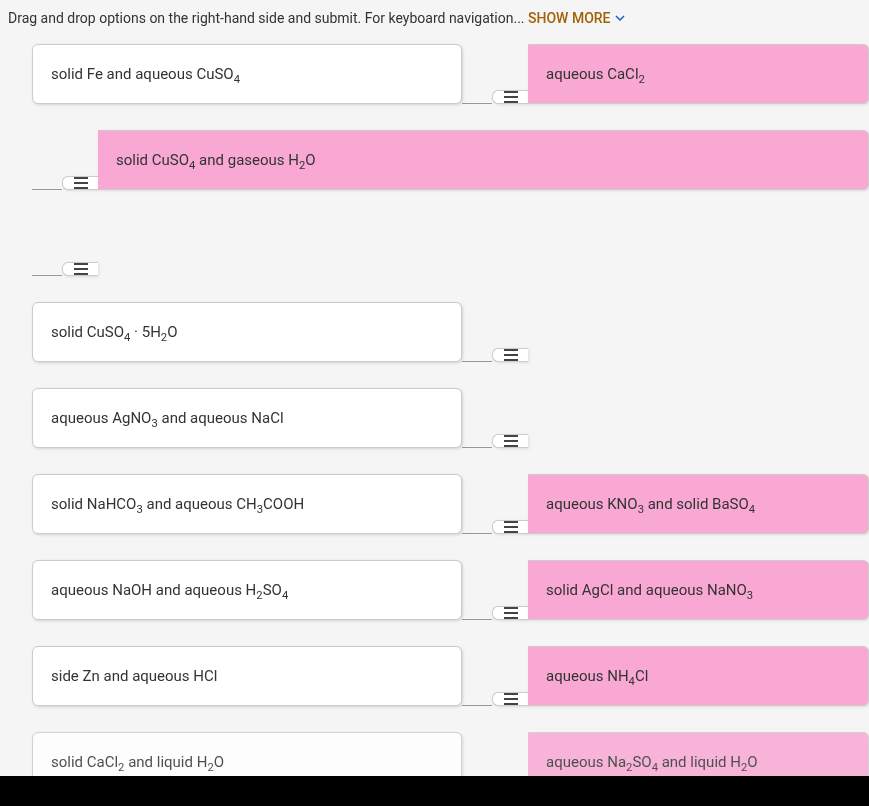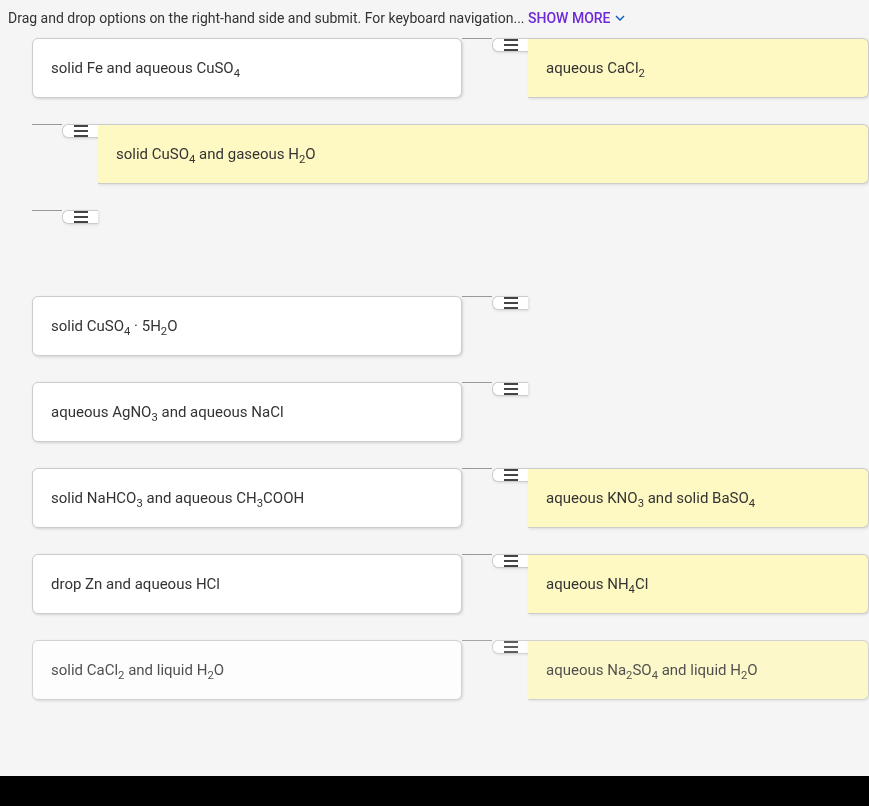--- a/index.html
+++ b/index.html
@@ -15,41 +15,41 @@
       height: 806px;
       overflow: hidden;
       position: relative;
     }
     .instructions {
       padding: 10px 8px 12px 8px;
       font-size: 14px;
       color: #333;
     }
     .show-more {
-      color: #6d28d9;
+      color: #a16207;
       font-weight: 500;
       cursor: pointer;
       display: inline-flex;
       align-items: center;
       gap: 4px;
     }
     .chevron-down {
       display: inline-block;
       width: 10px;
       height: 6px;
     }
     .chevron-down svg {
       display: block;
     }
     .matching-container {
       padding: 0 0 0 32px;
     }
     .match-row {
       display: flex;
-      align-items: flex-start;
+      align-items: flex-end;
       margin-bottom: 20px;
       min-height: 66px;
     }
     .left-card {
       width: 430px;
       background: #fff;
       border: 1px solid #ccc;
       border-radius: 6px;
       display: flex;
       align-items: center;
@@ -88,21 +88,21 @@
       gap: 3px;
     }
     .hamburger span {
       display: block;
       width: 14px;
       height: 2px;
       background: #444;
     }
     .right-card {
       flex: 1;
-      background: #fef9c3;
+      background: #f9a8d4;
       border: 1px solid #ccc;
       border-left: none;
       border-radius: 0 6px 6px 0;
       display: flex;
       align-items: center;
       padding: 20px 18px;
       font-size: 15px;
       color: #333;
       box-shadow: 1px 1px 3px rgba(0,0,0,0.1);
     }
@@ -227,21 +227,39 @@
           <span></span>
           <span></span>
         </div>
       </div>
       <div class="right-card">
         <span>aqueous KNO<span class="sub">3</span> and solid BaSO<span class="sub">4</span></span>
       </div>
     </div>
     <div class="match-row">
       <div class="left-card">
-        <span>drop Zn and aqueous HCl</span>
+        <span>aqueous NaOH and aqueous H<span class="sub">2</span>SO<span class="sub">4</span></span>
+      </div>
+      <div class="connector">
+        <div class="connector-line"></div>
+      </div>
+      <div class="drag-handle">
+        <div class="hamburger">
+          <span></span>
+          <span></span>
+          <span></span>
+        </div>
+      </div>
+      <div class="right-card">
+        <span>solid AgCl and aqueous NaNO<span class="sub">3</span></span>
+      </div>
+    </div>
+    <div class="match-row">
+      <div class="left-card">
+        <span>side Zn and aqueous HCl</span>
       </div>
       <div class="connector">
         <div class="connector-line"></div>
       </div>
       <div class="drag-handle">
         <div class="hamburger">
           <span></span>
           <span></span>
           <span></span>
         </div>

